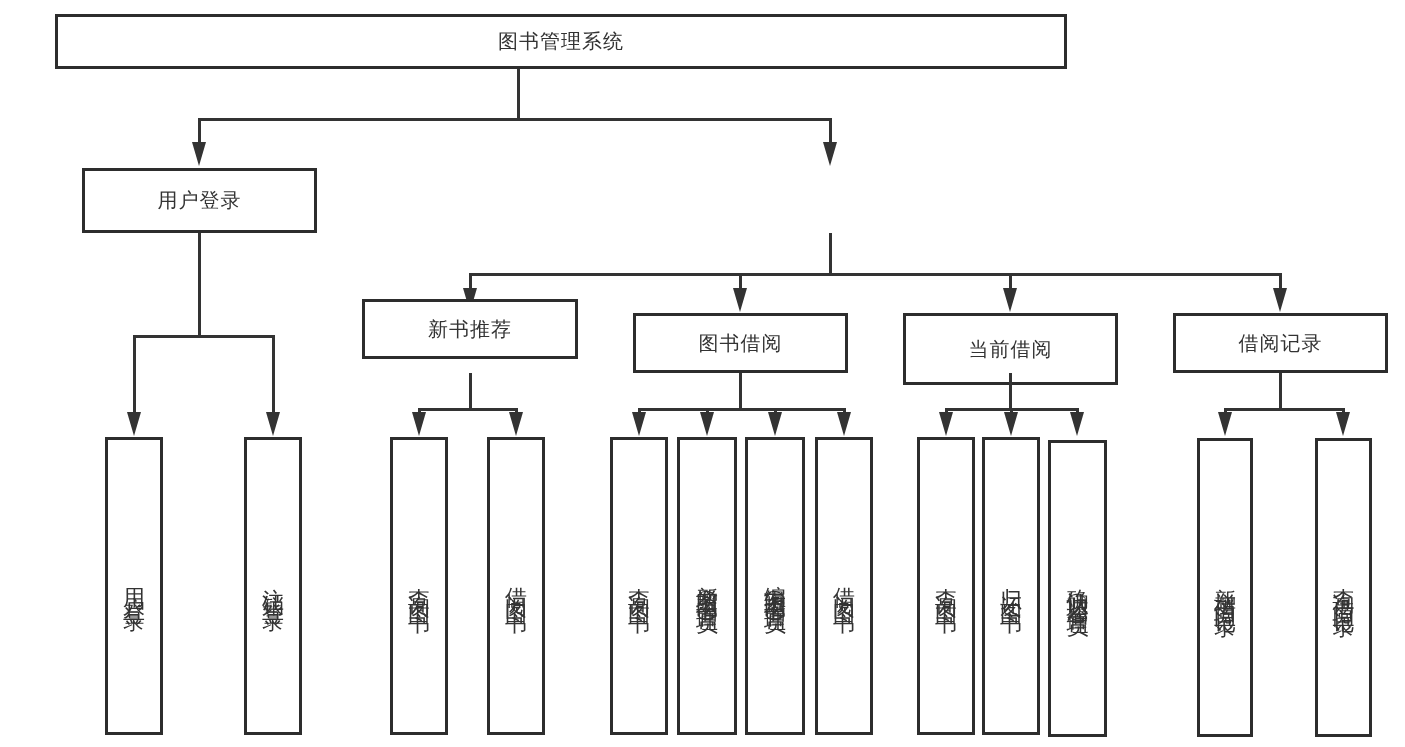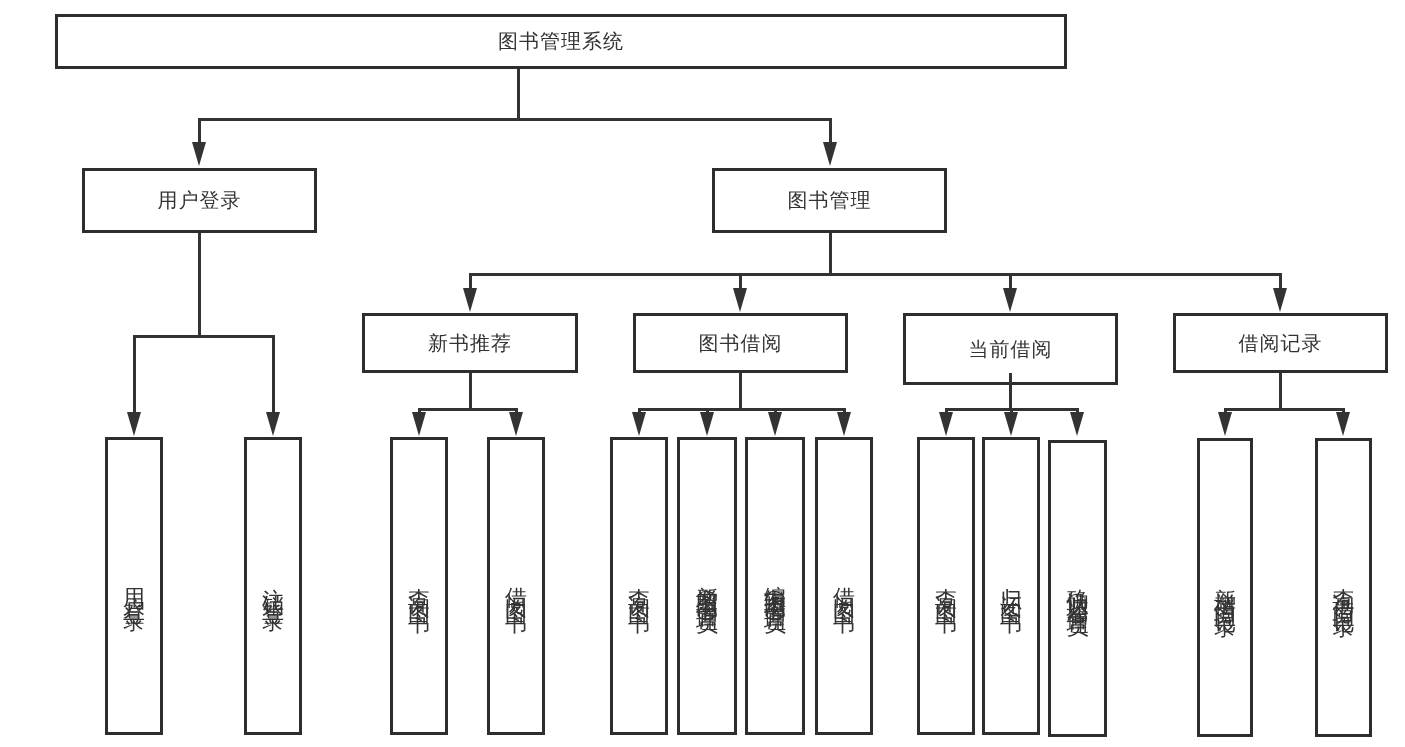--- a/index.html
+++ b/index.html
@@ -39,41 +39,40 @@
 
   <div class="vl" style="left:516.5px; top:69px;  height:52px;"></div>
   <div class="hl" style="left:197.5px; top:118px; width:634px;"></div>
 
   <div class="vl" style="left:197.5px; top:118px; height:28px;"></div>
   <div class="ah" style="left:192px;   top:142px;"></div>
   <div class="vl" style="left:828.5px; top:118px; height:28px;"></div>
   <div class="ah" style="left:823px;   top:142px;"></div>
 
   <div class="hb" style="left:82px;  top:168px; width:235px; height:65px;">用户登录</div>
-  <div class="hb" style="left:712px; top:168px; width:235px; height:65px;">图书管理</div>
 
   <div class="vl" style="left:197.5px; top:233px; height:105px;"></div>
   <div class="hl" style="left:132.5px; top:335px; width:142px;"></div>
   <div class="vl" style="left:132.5px; top:335px; height:80px;"></div>
   <div class="ah" style="left:127px;   top:412px;"></div>
   <div class="vl" style="left:271.5px; top:335px; height:80px;"></div>
   <div class="ah" style="left:266px;   top:412px;"></div>
 
   <div class="vl" style="left:828.5px; top:233px; height:43px;"></div>
   <div class="hl" style="left:468.5px; top:273px; width:813px;"></div>
   <div class="vl" style="left:468.5px;  top:273px; height:19px;"></div>
   <div class="ah" style="left:463px;    top:288px;"></div>
   <div class="vl" style="left:738.5px;  top:273px; height:19px;"></div>
   <div class="ah" style="left:733px;    top:288px;"></div>
   <div class="vl" style="left:1008.5px; top:273px; height:19px;"></div>
   <div class="ah" style="left:1003px;   top:288px;"></div>
   <div class="vl" style="left:1278.5px; top:273px; height:19px;"></div>
   <div class="ah" style="left:1273px;   top:288px;"></div>
 
-  <div class="hb" style="left:362px;  top:313px; width:216px; height:60px;">新书推荐</div>
+  <div class="hb" style="left:362px;  top:299px; width:216px; height:60px;">新书推荐</div>
   <div class="hb" style="left:633px;  top:313px; width:215px; height:60px;">图书借阅</div>
   <div class="hb" style="left:903px;  top:313px; width:215px; height:72px;">当前借阅</div>
   <div class="hb" style="left:1173px; top:313px; width:215px; height:60px;">借阅记录</div>
 
   <div class="vl" style="left:468.5px; top:373px; height:38px;"></div>
   <div class="hl" style="left:417.5px; top:408px; width:100px;"></div>
   <div class="vl" style="left:417.5px; top:408px; height:8px;"></div>
   <div class="ah" style="left:412px;   top:412px;"></div>
   <div class="vl" style="left:514.5px; top:408px; height:8px;"></div>
   <div class="ah" style="left:509px;   top:412px;"></div>

